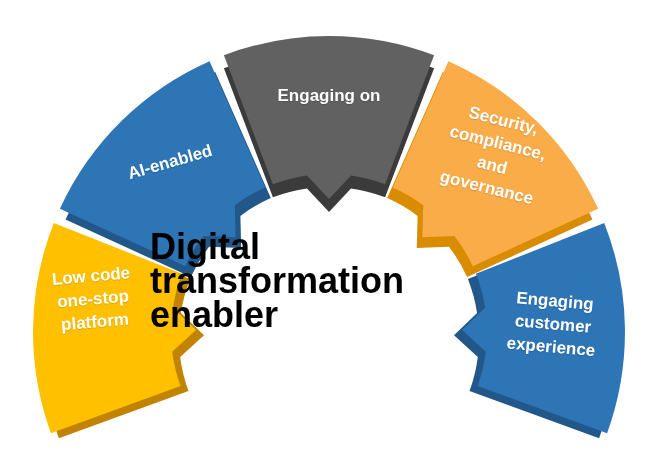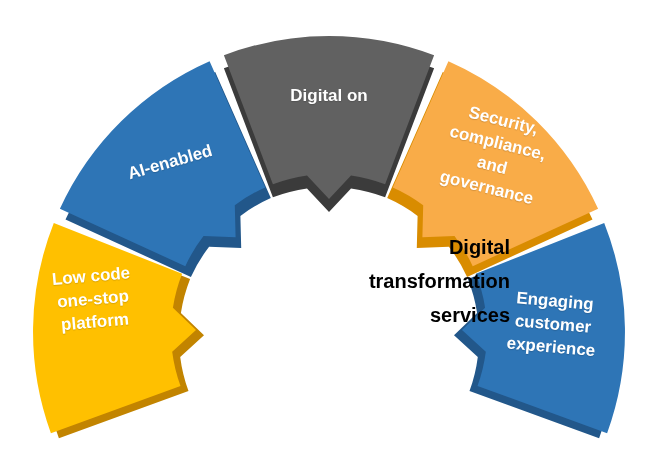--- a/index.html
+++ b/index.html
@@ -36,24 +36,24 @@
   }
   .seg-label .line {
     display: block;
   }
   .center-title {
     position: absolute;
     left: 330px;
     top: 281px;
     width: 360px;
     transform: translate(-50%, -50%);
-    text-align: right;
+    text-align: left;
     color: #000000;
     font-weight: 700;
-    font-size: 20px;
+    font-size: 36px;
     line-height: 34px;
   }
   .center-title .tline {
     display: block;
   }
 </style>
 </head>
 <body>
 
 <div class="stage" style="background: rgb(255, 255, 255);">
@@ -85,35 +85,35 @@
     <span class="line">Low code</span>
     <span class="line">one-stop</span>
     <span class="line">platform</span>
   </div>
 
   <div class="seg-label" style="left: 170.094px; top: 161.595px; transform: translate(-50%, -50%) rotate(-16deg); color: rgb(255, 255, 255);">
     <span class="line">AI-enabled</span>
   </div>
 
   <div class="seg-label" style="left: 329px; top: 95px; transform: translate(-50%, -50%) rotate(0deg); color: rgb(255, 255, 255);">
-    <span class="line">Digital on</span>
+    <span class="line">Engaging on</span>
   </div>
 
   <div class="seg-label" style="left: 495.408px; top: 153.55px; transform: translate(-50%, -50%) rotate(14deg); color: rgb(255, 255, 255);">
     <span class="line">Security,</span>
     <span class="line">compliance,</span>
     <span class="line">and</span>
     <span class="line">governance</span>
   </div>
 
   <div class="seg-label" style="left: 552.864px; top: 324.183px; transform: translate(-50%, -50%) rotate(5deg); color: rgb(255, 255, 255);">
     <span class="line">Engaging</span>
     <span class="line">customer</span>
     <span class="line">experience</span>
   </div>
 
   <div class="center-title" style="color: rgb(0, 0, 0);">
     <span class="tline">Digital</span>
     <span class="tline">transformation</span>
-    <span class="tline">services</span>
+    <span class="tline">enabler</span>
   </div>
 
 </div>
 
 </body></html>

